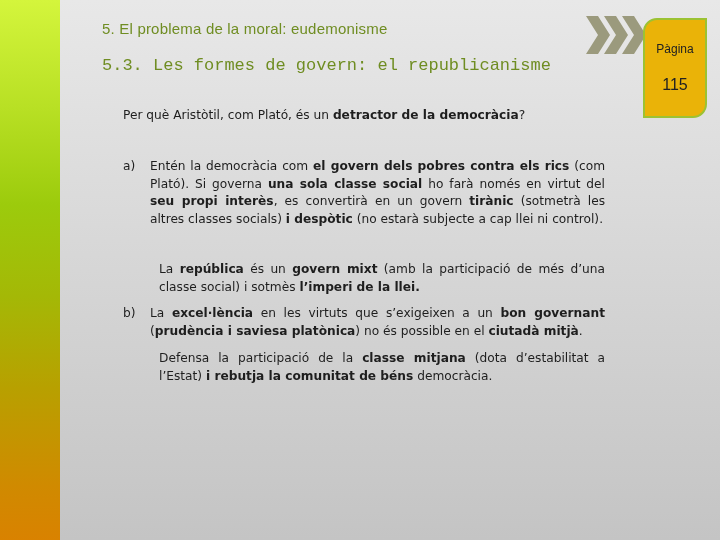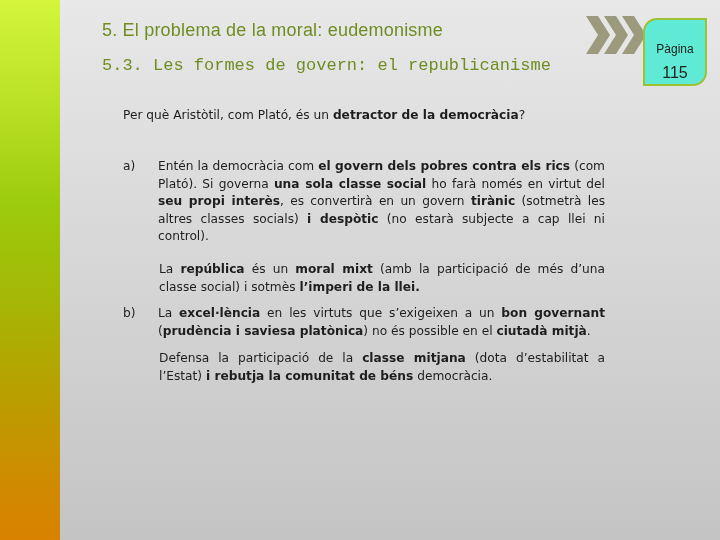--- a/index.html
+++ b/index.html
@@ -7,43 +7,43 @@
       width: 720px; height: 540px; position: relative; overflow: hidden;
       background: linear-gradient(to bottom, #e8e8e8 0%, #d6d6d6 50%, #c4c4c4 100%);
       font-family: "DejaVu Sans", sans-serif;
     }
     .side-bar {
       position: absolute; left: 0; top: 0; width: 60px; height: 540px;
       background: linear-gradient(to bottom, #d4f53c 0%, #b8e024 20%, #9ccb0c 38%, #a4b806 55%, #b8a000 72%, #d08a00 90%, #d98200 100%);
     }
     .title {
       position: absolute; left: 102px; top: 20px;
-      font-family: "Liberation Sans", sans-serif; font-size: 18px; color: #6f8d22;
+      font-family: "Liberation Sans", sans-serif; font-size: 15px; color: #6f8d22;
       letter-spacing: 0.2px;
     }
     .subtitle {
       position: absolute; left: 102px; top: 56px;
       font-family: Liberation Mono, monospace; font-size: 17px; color: #6f8d22;
     }
     .chevrons {
       position: absolute; left: 586px; top: 16px; width: 70px; height: 38px;
     }
     .page-box {
-      position: absolute; left: 643px; top: 18px; width: 64px; height: 68px;
-      background: #5eead4; border: 2px solid #9cc233;
+      position: absolute; left: 643px; top: 18px; width: 64px; height: 100px;
+      background: #eab308; border: 2px solid #9cc233;
       border-radius: 14px 0 14px 0; box-sizing: border-box;
       text-align: center;
     }
     .page-label { font-size: 12px; color: #222; margin-top: 22px; font-family: "Liberation Sans", sans-serif; }
-    .page-num { font-size: 16px; color: #222; margin-top: 8px; font-family: "Liberation Sans", sans-serif; }
+    .page-num { font-size: 16px; color: #222; margin-top: 20px; font-family: "Liberation Sans", sans-serif; }
     .body-text { font-size: 12.2px; color: #1e1e1e; line-height: 17.6px; text-align: center; }
     .question { position: absolute; left: 123px; top: 107px; }
     .item { position: absolute; left: 123px; width: 482px; text-align: justify; }
     .item .marker { position: absolute; left: 0; top: 0; }
-    .item .content { margin-left: 35px; }
+    .item .content { margin-left: 27px; }
     .indent { position: absolute; left: 159px; width: 446px; text-align: justify; }
     b { font-weight: bold; }
   </style>
 </head>
 <body>
 
 <div class="side-bar"></div>
 
 <div class="title">5. El problema de la moral: eudemonisme</div>
 <div class="subtitle">5.3. Les formes de govern: el republicanisme</div>
@@ -59,20 +59,20 @@
   <div class="page-num">115</div>
 </div>
 
 <div class="body-text question"><span>Per què Aristòtil, com Plató, és un </span><b>detractor de la democràcia</b><span>?</span></div>
 
 <div class="body-text item" style="top:158px;">
   <span class="marker">a)</span>
   <div class="content"><span>Entén la democràcia com </span><b>el govern dels pobres contra els rics</b><span> (com Plató). Si governa </span><b>una sola classe social</b><span> ho farà només en virtut del </span><b>seu propi interès</b><span>, es convertirà en un govern </span><b>tirànic</b><span> (sotmetrà les altres classes socials) </span><b>i despòtic</b><span> (no estarà subjecte a cap llei ni control).</span></div>
 </div>
 
-<div class="body-text indent" style="top:261px;"><span>La </span><b>república</b><span> és un </span><b>moral mixt</b><span> (amb la participació de més d’una classe social) i sotmès </span><b>l’imperi de la llei.</b></div>
+<div class="body-text indent" style="top:261px;"><span>La </span><b>república</b><span> és un </span><b>govern mixt</b><span> (amb la participació de més d’una classe social) i sotmès </span><b>l’imperi de la llei.</b></div>
 
 <div class="body-text item" style="top:305px;">
   <span class="marker">b)</span>
   <div class="content"><span>La </span><b>excel·lència</b><span> en les virtuts que s’exigeixen a un </span><b>bon governant</b><span> (</span><b>prudència i saviesa platònica</b><span>) no és possible en el </span><b>ciutadà mitjà</b><span>.</span></div>
 </div>
 
 <div class="body-text indent" style="top:350px;"><span>Defensa la participació de la </span><b>classe mitjana</b><span> (dota d’estabilitat a l’Estat) </span><b>i rebutja la comunitat de béns</b><span> democràcia.</span></div>
 
 </body></html>

